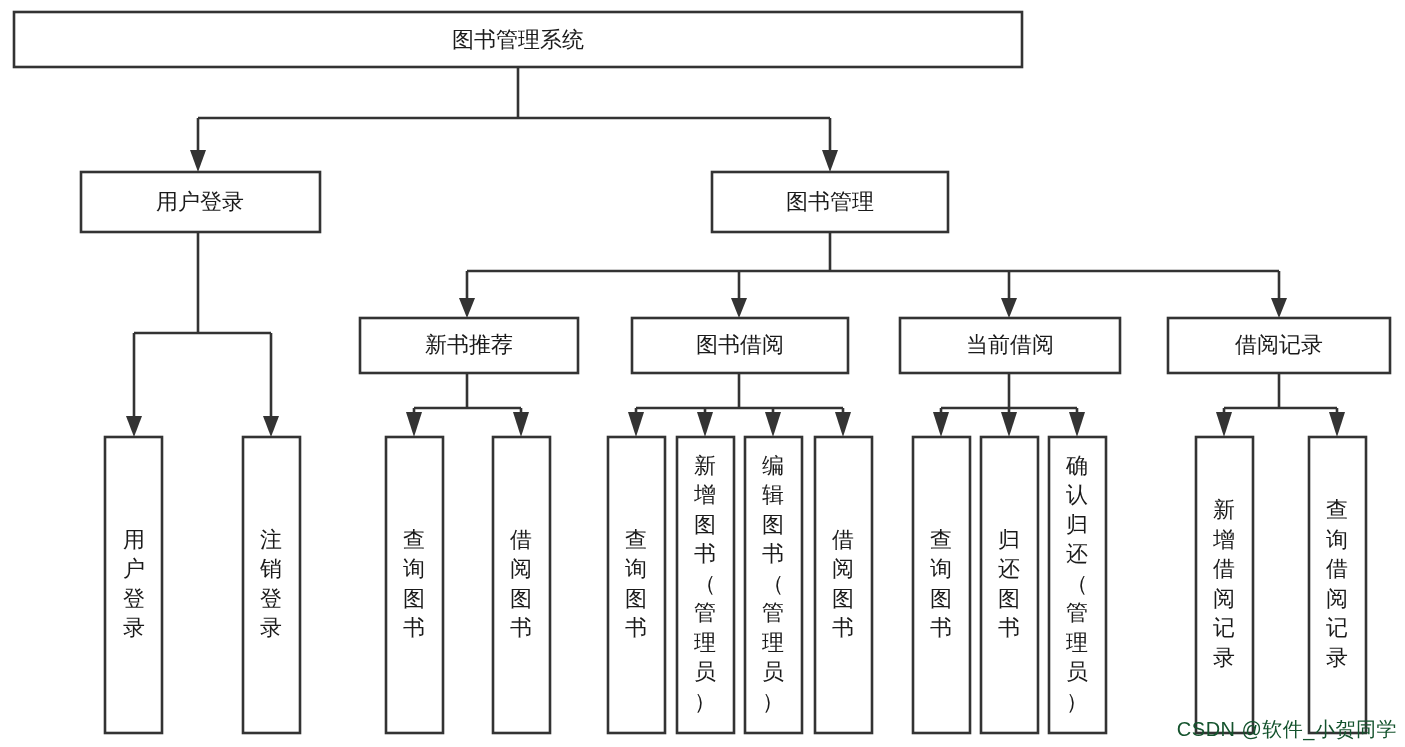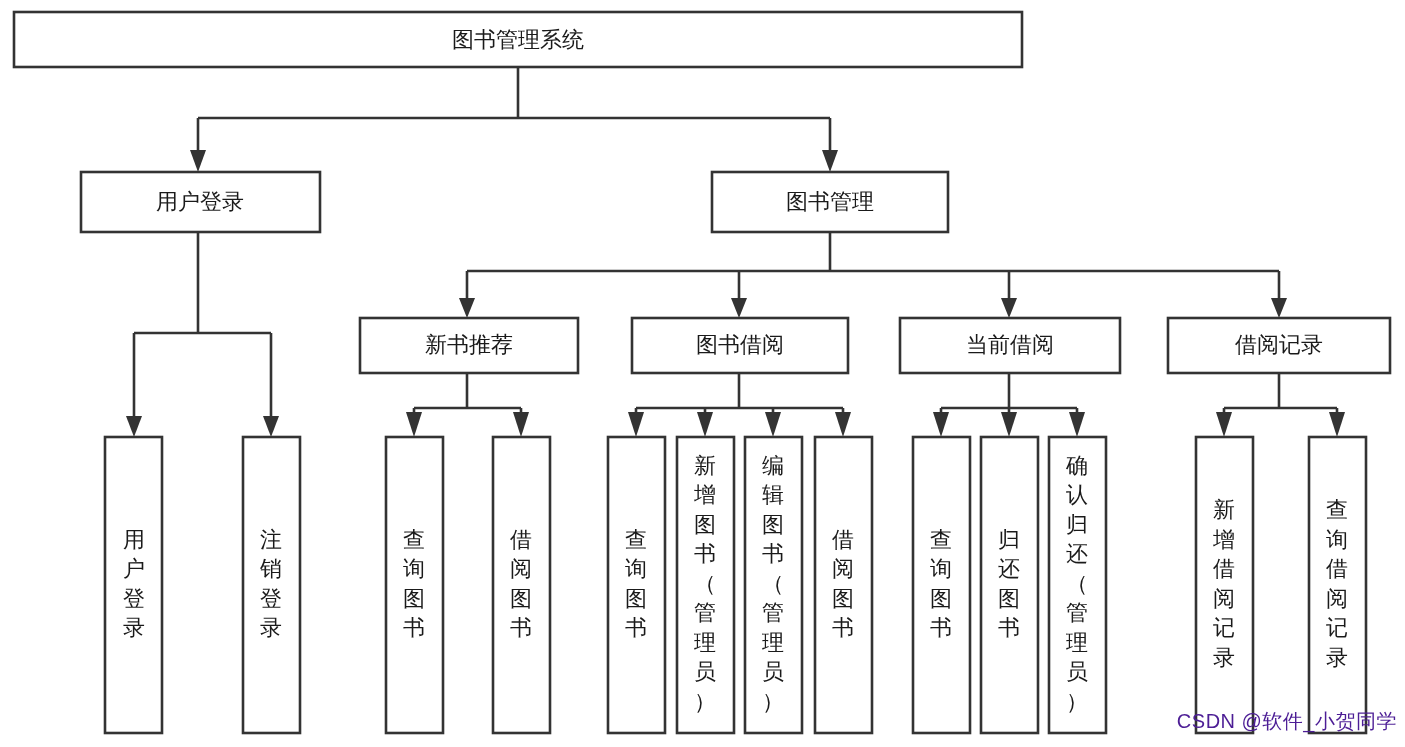--- a/index.html
+++ b/index.html
@@ -42,24 +42,24 @@
     stroke-width: 2.6;
     fill: none;
   }
   .arrow-head {
     fill: #333333;
     stroke: none;
   }
   .watermark {
     position: absolute;
     right: 8px;
-    bottom: 12px;
+    bottom: 4px;
     font-family: "Liberation Sans", "DejaVu Sans", sans-serif;
     font-size: 20px;
-    color: #4c1d95;
+    color: #14532d;
     white-space: nowrap;
     letter-spacing: 0.5px;
     margin-left: 16px;
   }
 </style>
 </head>
 <body>
 
 <svg id="diagram" viewBox="0 0 1405 747">
 

